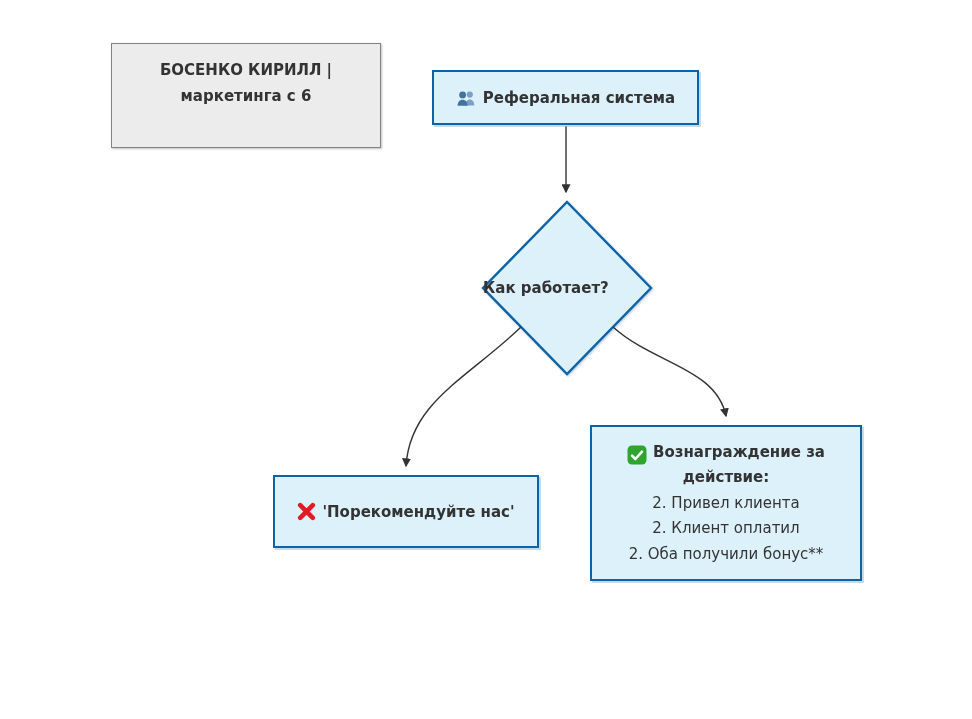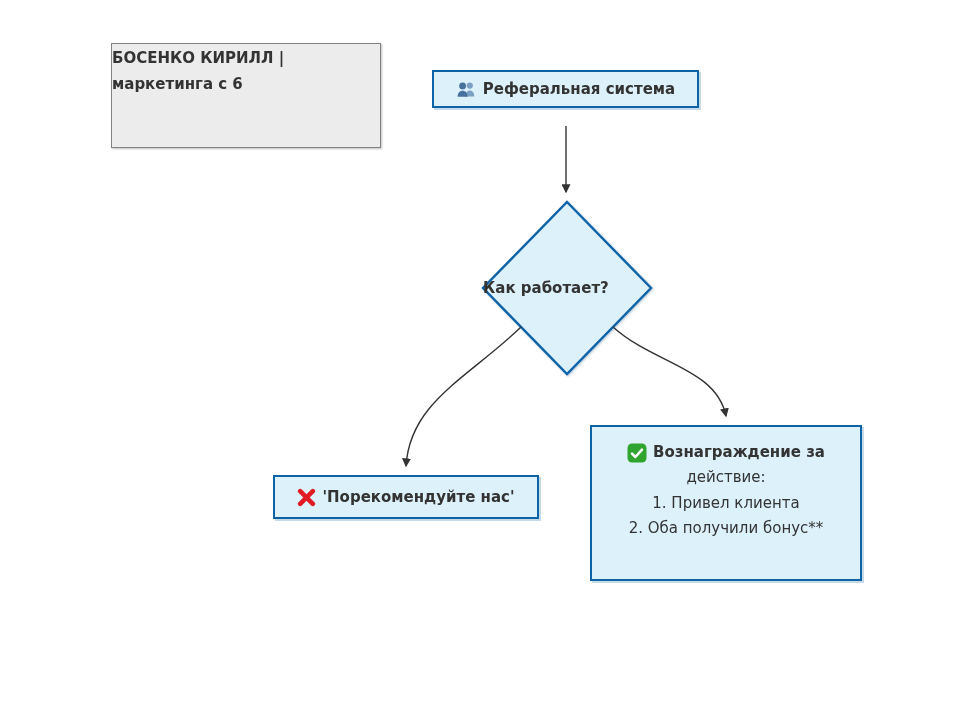--- a/index.html
+++ b/index.html
@@ -17,38 +17,38 @@
     stroke-width:2.4;
     filter:drop-shadow(1.5px 1.5px 1px rgba(120,160,190,0.55));
   }
   .node{
     position:absolute;box-sizing:border-box;
     background:var(--node-fill,#ddf1fb);
     border:2px solid var(--node-border,#0e62a6);
     box-shadow:2px 2px 0 rgba(150,190,215,0.55);
     font-weight:bold;
   }
-  .node-root{left:432px;top:70px;width:267px;height:38px;
+  .node-root{left:432px;top:70px;width:267px;height:55px;
     display:flex;align-items:center;justify-content:center;gap:7px;}
-  .node-wrong{left:273px;top:475px;width:266px;height:44px;
+  .node-wrong{left:273px;top:475px;width:266px;height:73px;
     display:flex;align-items:center;justify-content:center;gap:6px;}
   .node-reward{left:590px;top:425px;width:272px;height:156px;
     text-align:center;line-height:25.4px;padding-top:13px;font-weight:normal;}
-  .reward-heading{font-weight:bold;display:flex;align-items:center;justify-content:center;gap:6px;}
-  .reward-heading2{font-weight:normal;}
+  .reward-heading{font-weight:bold;display:flex;align-items:flex-end;justify-content:center;gap:6px;}
+  .reward-heading2{font-weight:bold;}
   .diamond-label{
     position:absolute;left:483px;top:279px;width:168px;text-align:left;
     font-weight:bold;
   }
   .badge{
     position:absolute;left:111px;top:43px;width:270px;height:105px;box-sizing:border-box;
     background:var(--badge-fill,#ececec);
     border:1px solid var(--badge-border,#828282);
     box-shadow:1px 1px 2px rgba(0,0,0,0.25);
-    text-align:left;font-weight:bold;line-height:26px;padding-top:1px;
+    text-align:center;font-weight:bold;line-height:26px;padding-top:13px;
   }
   .ic{display:inline-flex;align-items:center;flex:0 0 auto;}
   .ic svg{display:block;}
 </style>
 </head>
 <body>
 
 <div class="canvas">
 
   <svg class="edges" width="972" height="719" viewBox="0 0 972 719">
@@ -99,17 +99,18 @@
     <div class="reward-heading">
       <span class="ic">
         <svg width="20" height="20" viewBox="0 0 20 20">
           <rect x="0.5" y="0.5" width="19" height="19" rx="4.5" style="fill:var(--check-green,#2fa52f)"></rect>
           <path d="M5,10.6 L8.4,14 L15,6.6" fill="none" style="stroke:var(--check-mark-white,#fff)" stroke-width="2.6" stroke-linecap="round" stroke-linejoin="round"></path>
         </svg>
       </span>
       <span>Вознаграждение за</span>
     </div>
     <div class="reward-heading2">действие:</div>
-    <div>1. Привел клиента</div>
+    <div>2. Привел клиента</div>
+    <div>2. Клиент оплатил</div>
     <div>2. Оба получили бонус**</div>
   </div>
 
 </div>
 
 </body></html>

